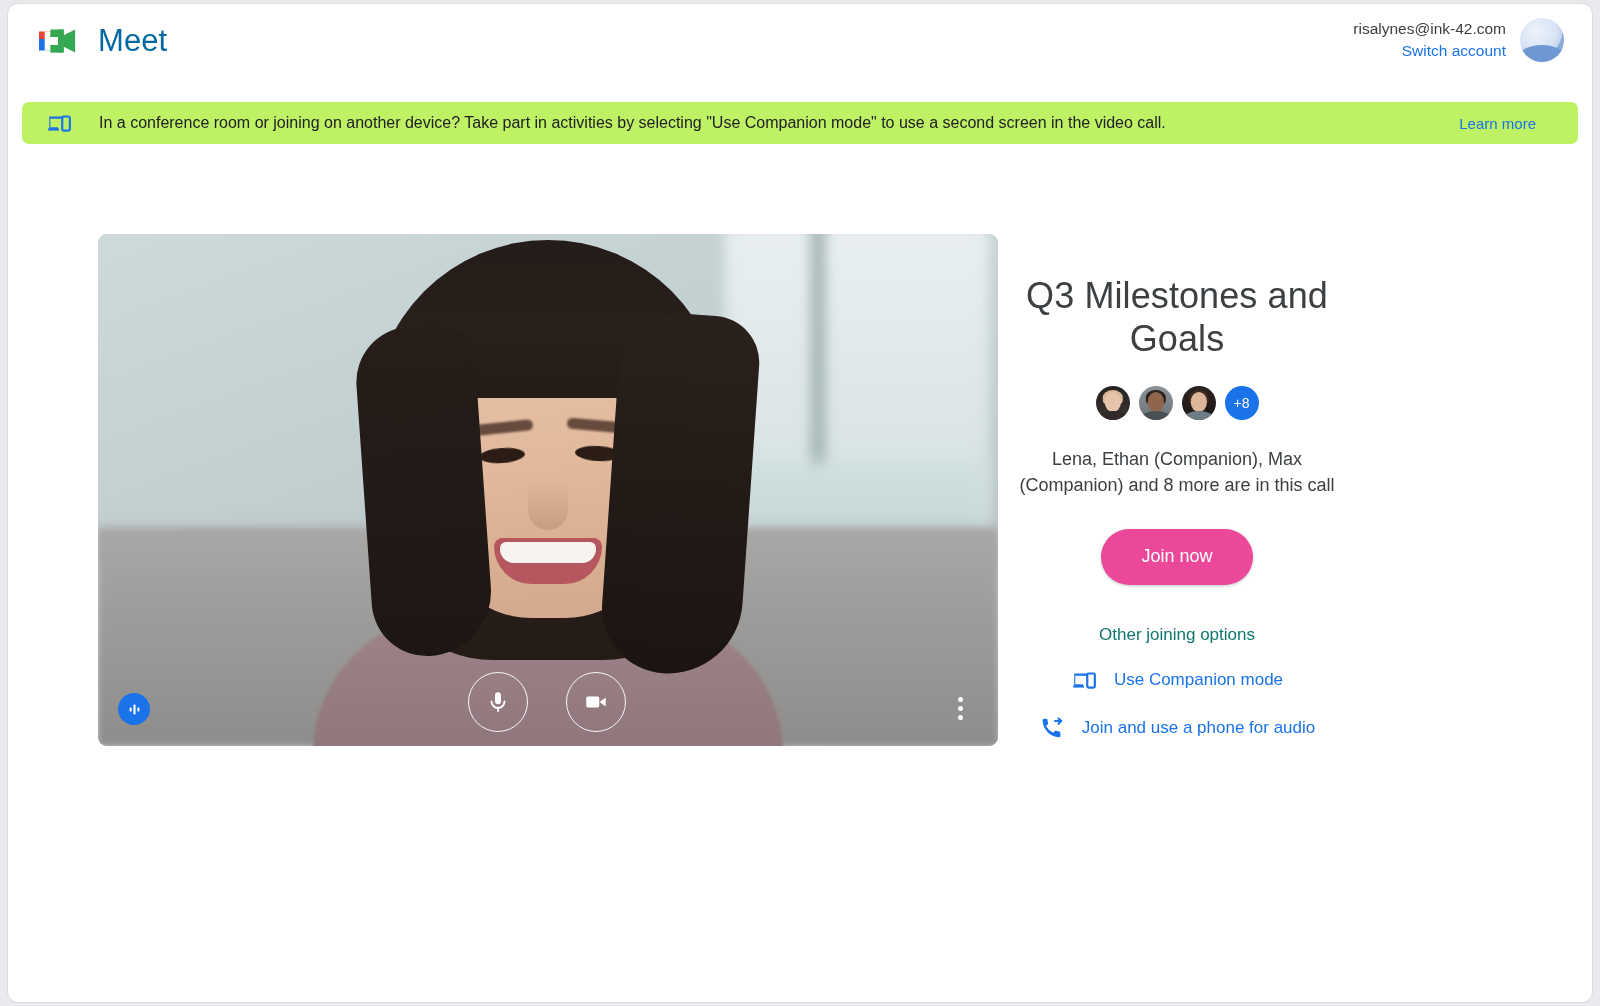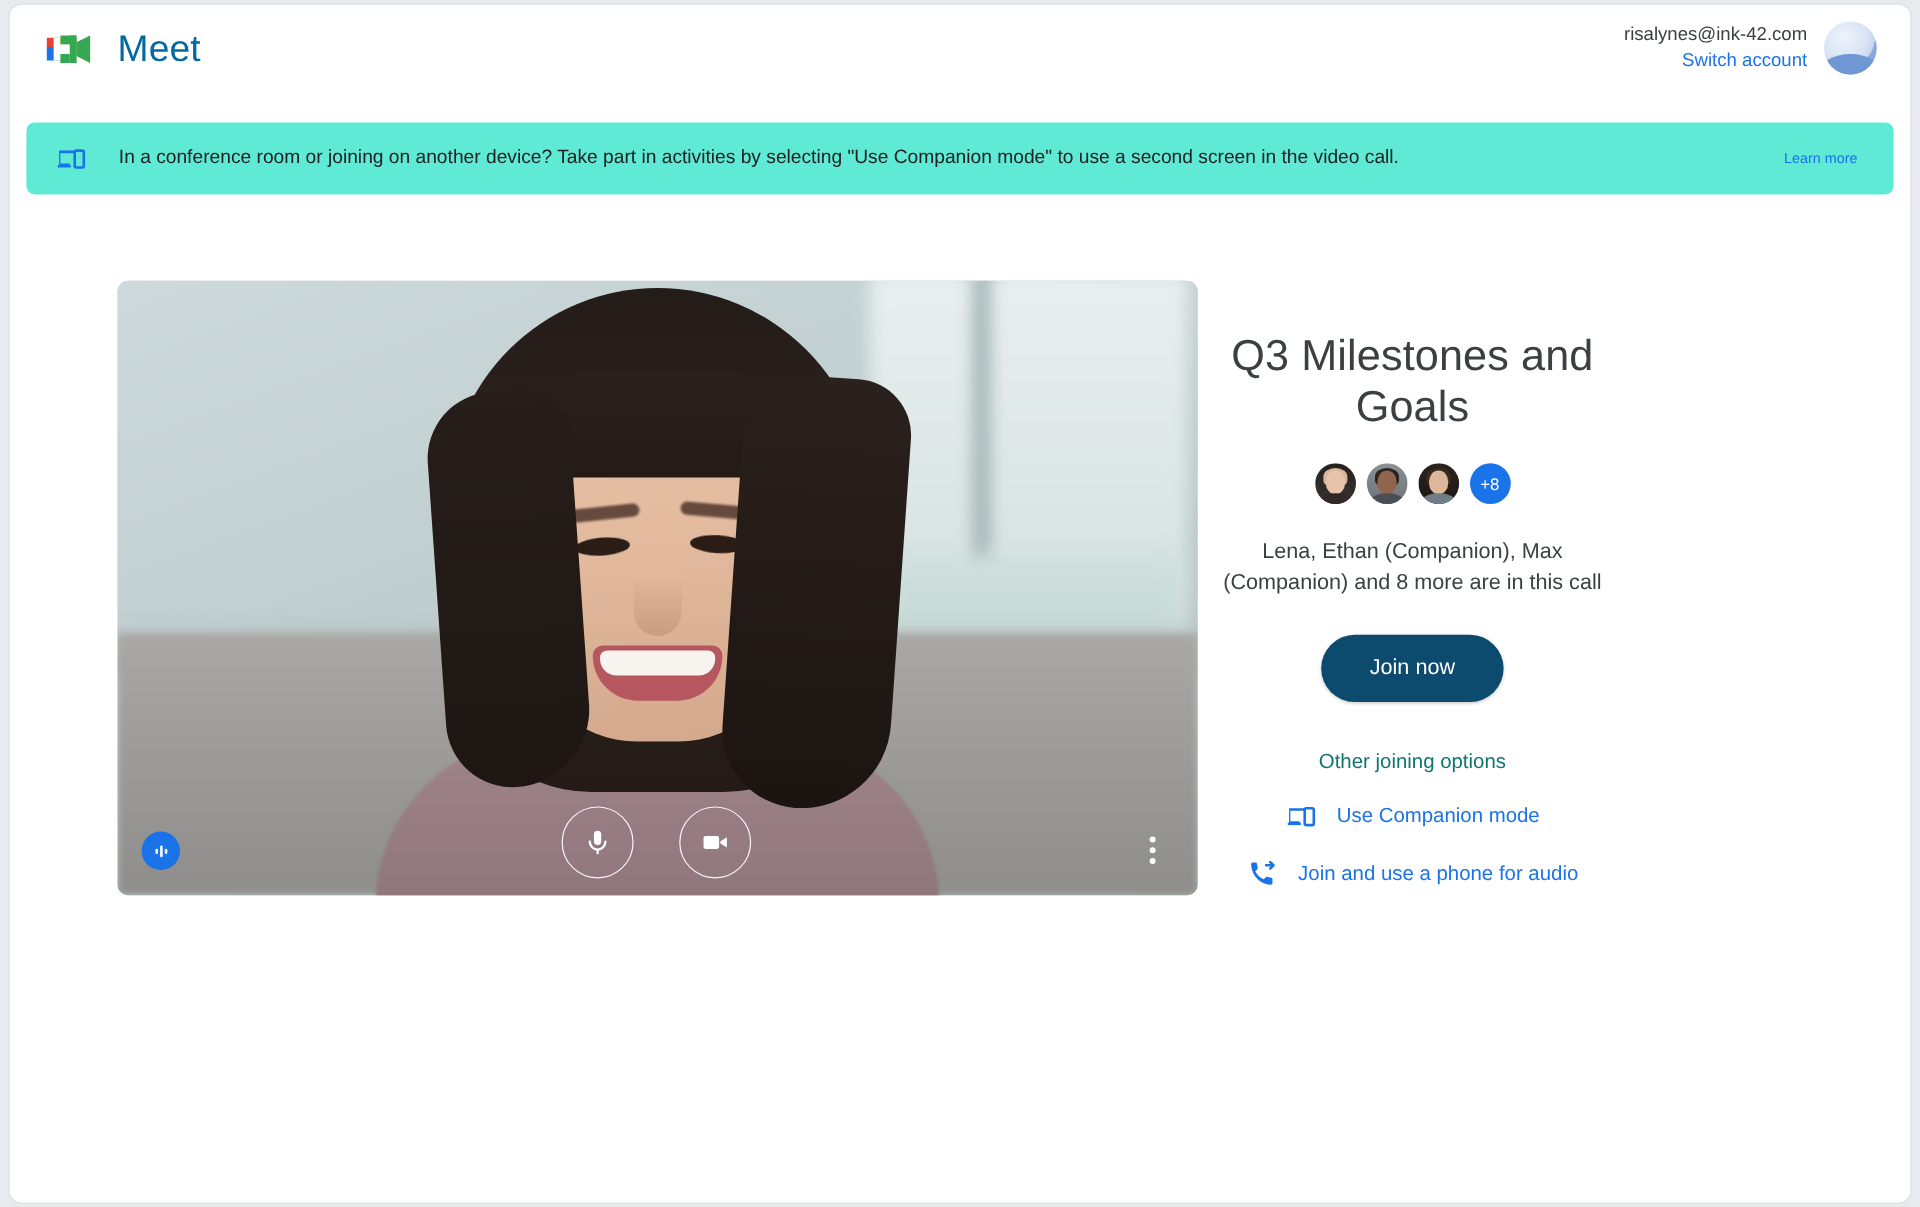--- a/index.html
+++ b/index.html
@@ -51,34 +51,34 @@
   }
   .avatar-profile::after {
     content: ""; position: absolute; left: -10%; top: 60%;
     width: 120%; height: 60%;
     background: #6f97d4; border-radius: 50% 50% 0 0 / 60% 60% 0 0;
   }
 
   
   .banner {
     position: absolute; left: 14px; top: 98px;
-    width: 1556px; height: 60px;
-    background: #5eead4;
+    width: 1556px; height: 42px;
+    background: #bef264;
     border-radius: 7px;
     display: flex; align-items: center;
   }
   .banner-icon { margin-left: 24px; width: 26px; height: 26px; flex: none; }
   .banner-text {
     margin-left: 27px;
     font-size: 16px; color: #202124; line-height: 1.3;
     flex: 1;
   }
   .banner-link {
-    margin-right: 30px;
-    font-size: 12px; color: #1a73e8; cursor: pointer; white-space: nowrap;
+    margin-right: 42px;
+    font-size: 15px; color: #1a73e8; cursor: pointer; white-space: nowrap;
     text-decoration: none;
   }
 
   
   .main {
     position: absolute; left: 0; top: 180px;
     width: 1328px; height: 818px;
     display: flex;
   }
   .left-col {
@@ -264,21 +264,21 @@
   .participants-text {
     margin-top: 26px;
     font-size: 18px; color: #3c4043; text-align: center;
     line-height: 1.45; max-width: 430px;
   }
   .actions {
     margin-top: 30px;
     display: flex; align-items: center; gap: 22px;
   }
   .btn-join {
-    background: #0c4a6e; color: #fff;
+    background: #ec4899; color: #fff;
     border: none; border-radius: 30px;
     height: 56px; padding: 0 40px;
     font-size: 18px; font-family: inherit; cursor: pointer;
     box-shadow: 0 1px 3px rgba(60,64,67,.3);
   }
   .btn-present {
     background: #fff; color: #1a73e8;
     border: none; border-radius: 30px;
     height: 56px; padding: 0 30px 0 22px;
     font-size: 18px; font-family: inherit; cursor: pointer;

